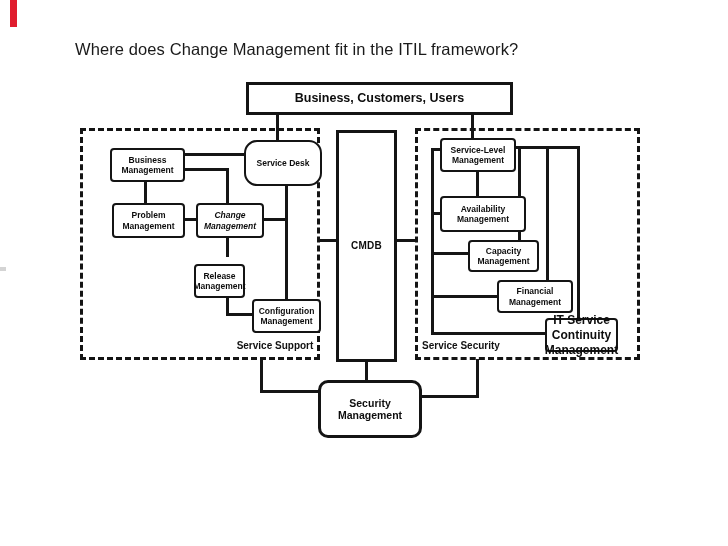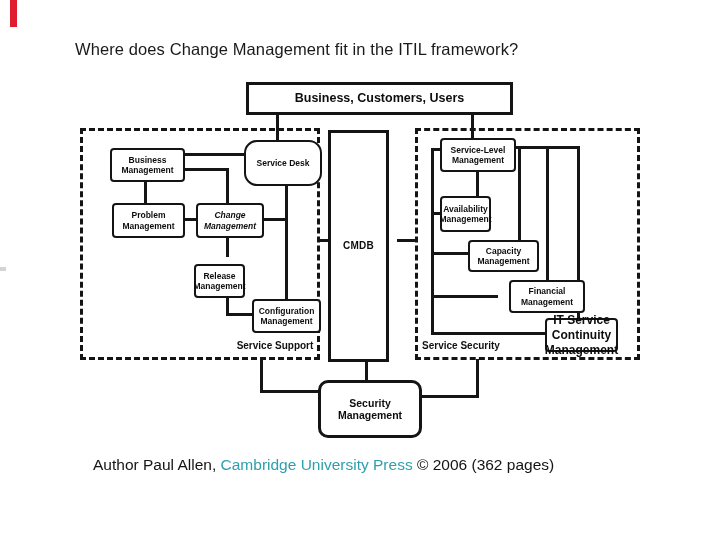--- a/index.html
+++ b/index.html
@@ -79,29 +79,24 @@
 
 <div class="node sq big-label" style="left:246px;top:82px;width:267px;height:33px;">Business, Customers, Users</div>
 
 <div class="node" style="left:110px;top:148px;width:75px;height:34px;">Business Management</div>
 <div class="node" style="left:244px;top:140px;width:78px;height:46px;border-radius:13px;">Service Desk</div>
 <div class="node" style="left:112px;top:203px;width:73px;height:35px;">Problem Management</div>
 <div class="node" style="left:196px;top:203px;width:68px;height:35px;font-style:italic;">Change Management</div>
 <div class="node" style="left:194px;top:264px;width:51px;height:34px;">Release Management</div>
 <div class="node" style="left:252px;top:299px;width:69px;height:34px;">Configuration Management</div>
 
-<div class="node sq cmdb-label" style="left:328px;top:130px;width:61px;height:232px;">CMDB</div>
+<div class="node sq cmdb-label" style="left:336px;top:130px;width:61px;height:232px;">CMDB</div>
 
 <div class="node" style="left:440px;top:138px;width:76px;height:34px;">Service-Level Management</div>
-<div class="node" style="left:440px;top:196px;width:51px;height:36px;">Availability Management</div>
+<div class="node" style="left:440px;top:196px;width:86px;height:36px;">Availability Management</div>
 <div class="node" style="left:468px;top:240px;width:71px;height:32px;">Capacity Management</div>
-<div class="node" style="left:497px;top:280px;width:76px;height:33px;margin-left:12px;">Financial Management</div>
+<div class="node" style="left:497px;top:280px;width:76px;height:33px;">Financial Management</div>
 <div class="node itsc" style="left:545px;top:318px;width:73px;height:34px;">IT Service Continuity Management</div>
 
 <div class="node sq security-label" style="left:318px;top:380px;width:104px;height:58px;border-width:3.5px;">Security Management</div>
 
 <div class="source-block">
-  <div>
-    <span>Author Paul Allen,</span>
-    <span class="pub-link" id="pub-link" style="color: rgb(46, 159, 172);">Cambridge University Press</span>
-    <span>© 2006 (362 pages)</span>
-  </div>
 </div>
 
 </body></html>

